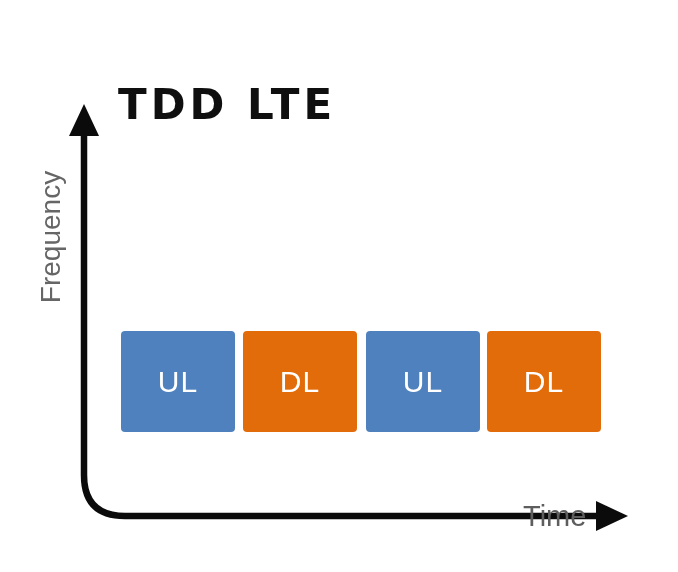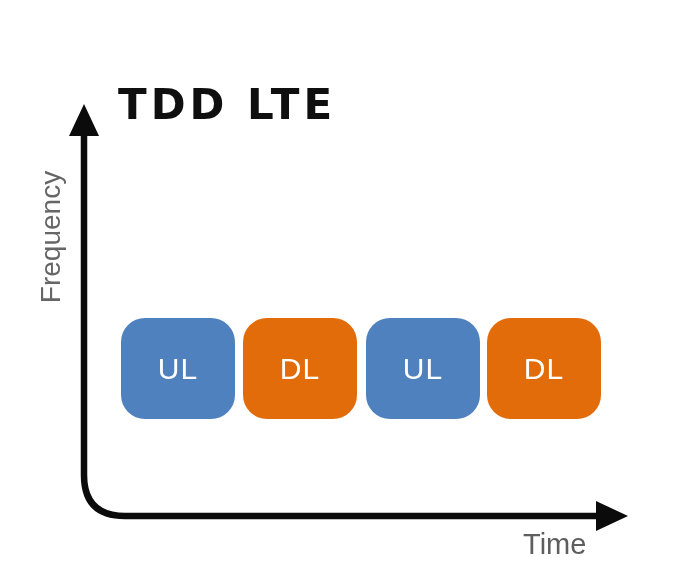--- a/index.html
+++ b/index.html
@@ -26,34 +26,34 @@
     left:-36px;top:190px;
     width:172px;height:30px;
     text-align:center;
     transform:rotate(-90deg);
     font-size:28px;
     color:#666666;
     white-space:nowrap;
   }
   .x-label{
     position:absolute;
-    left:523px;top:496px;
+    left:523px;top:468px;
     font-size:29px;
     color:#5e5e5e;
     white-space:nowrap;
   }
   .axis-svg{
     position:absolute;left:0;top:0;width:678px;height:572px;
     pointer-events:none;
   }
   .block{
     position:absolute;
-    top:286px;
+    top:299px;
     width:114px;height:101px;
-    border-radius:24px;
+    border-radius:4px;
     display:flex;
     align-items:center;
     justify-content:center;
     color:#ffffff;
     font-size:30px;
     letter-spacing:1px;
   }
   .block-0{left:121px;}
   .block-1{left:243px;}
   .block-2{left:366px;}

